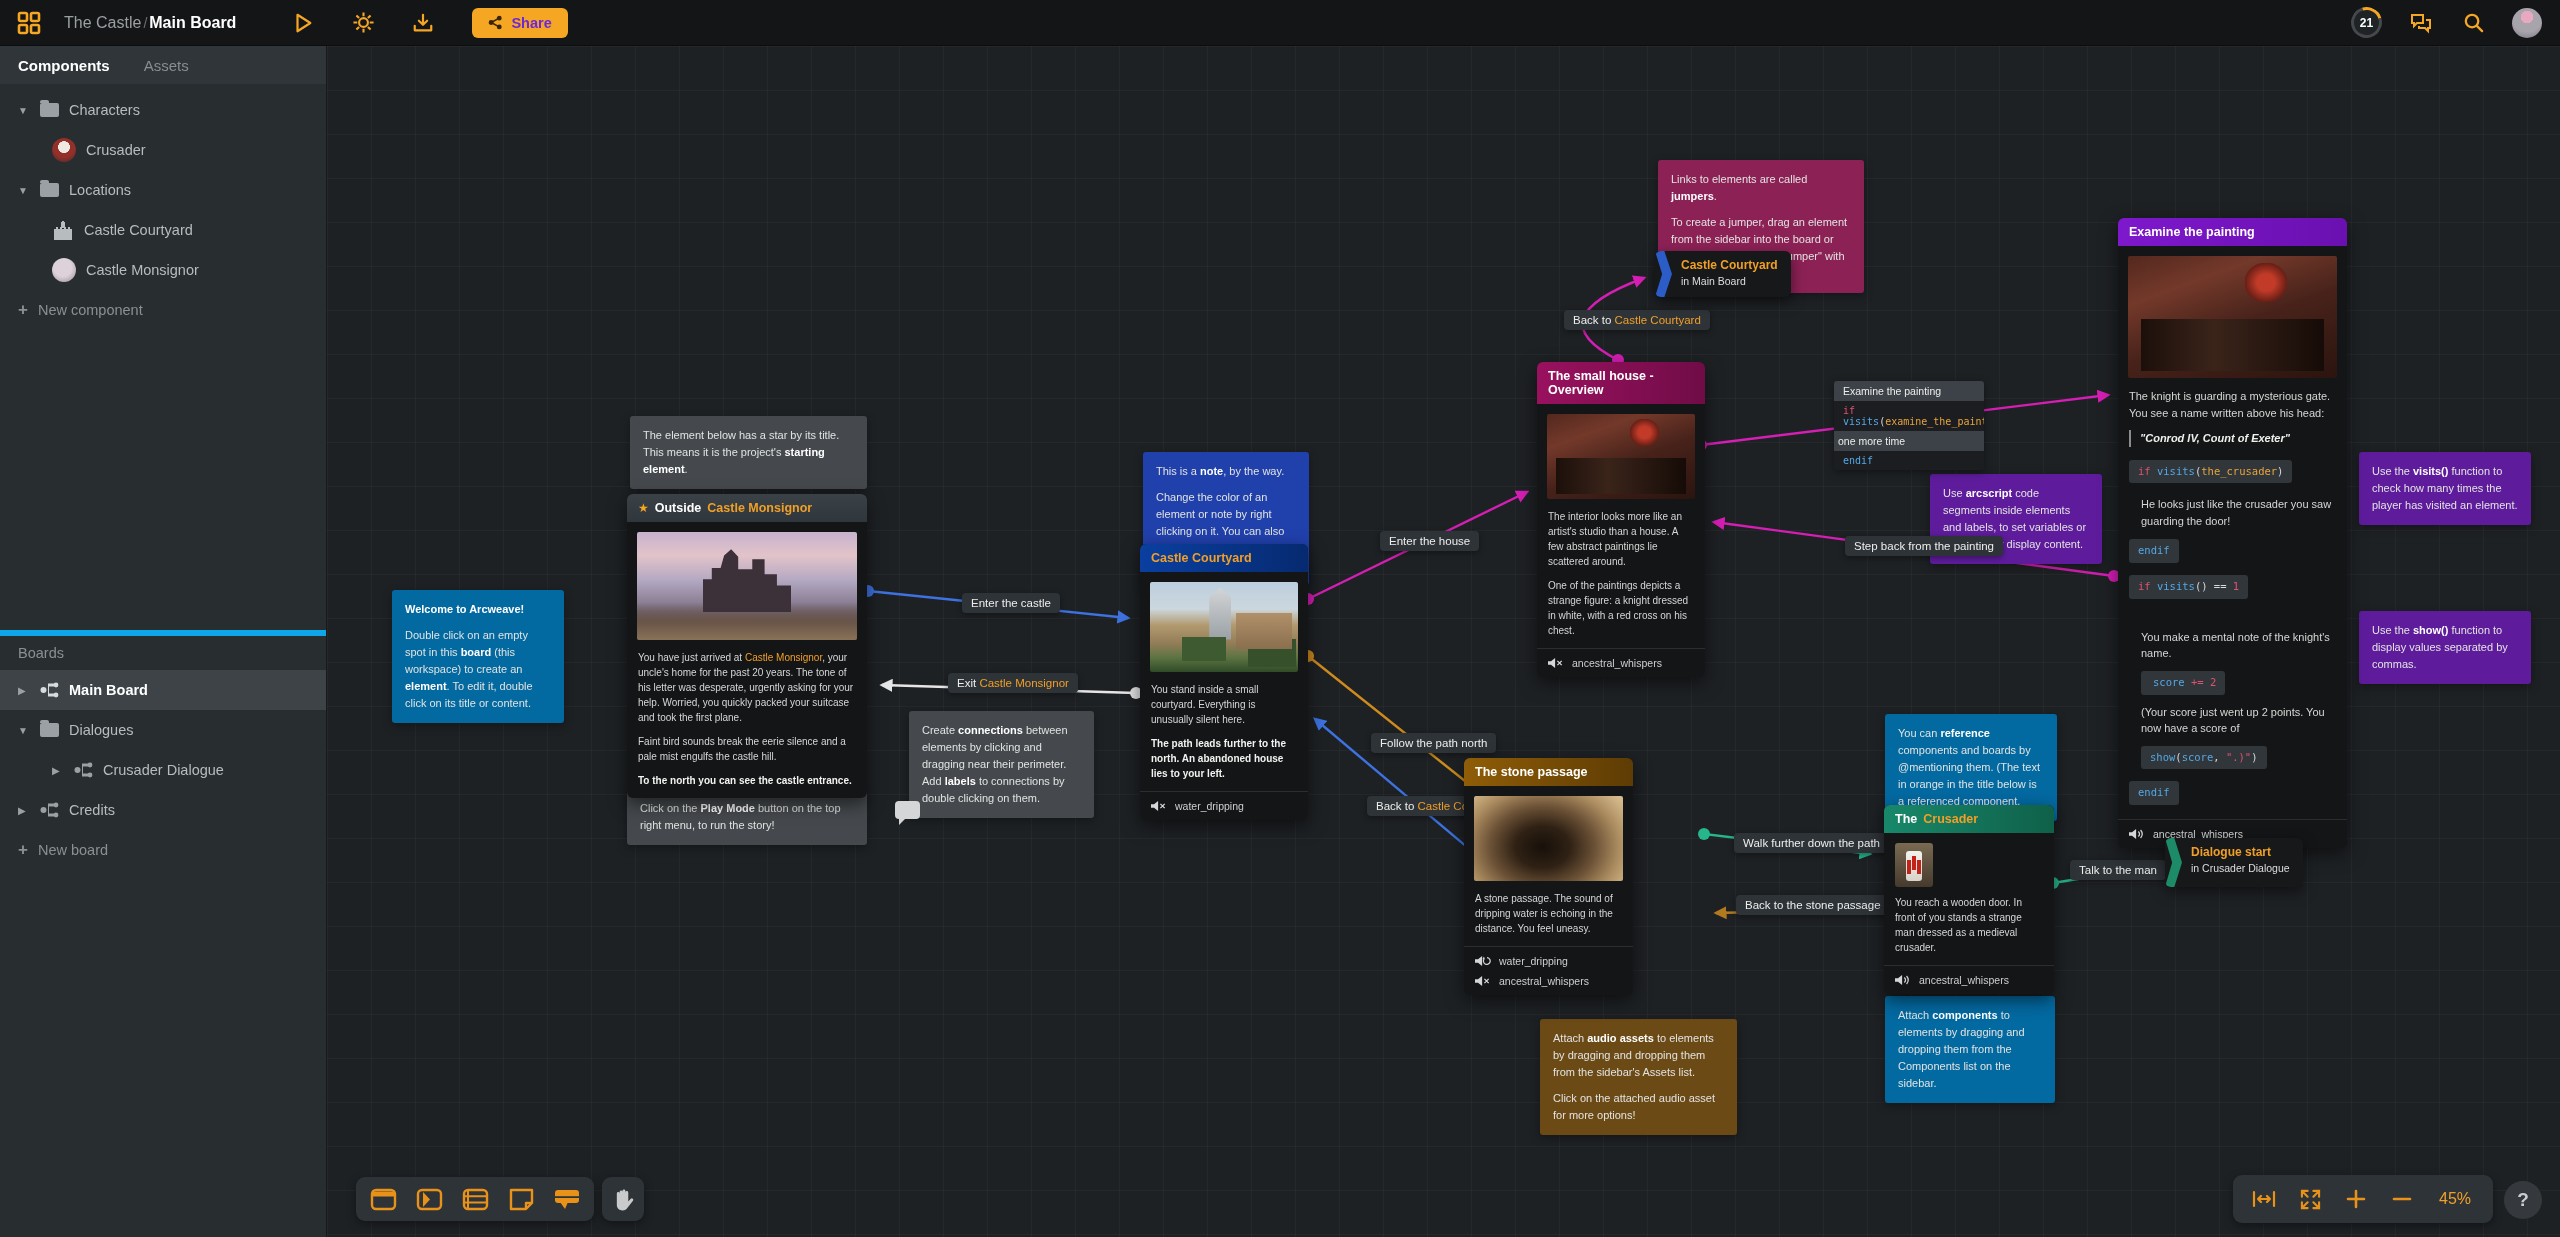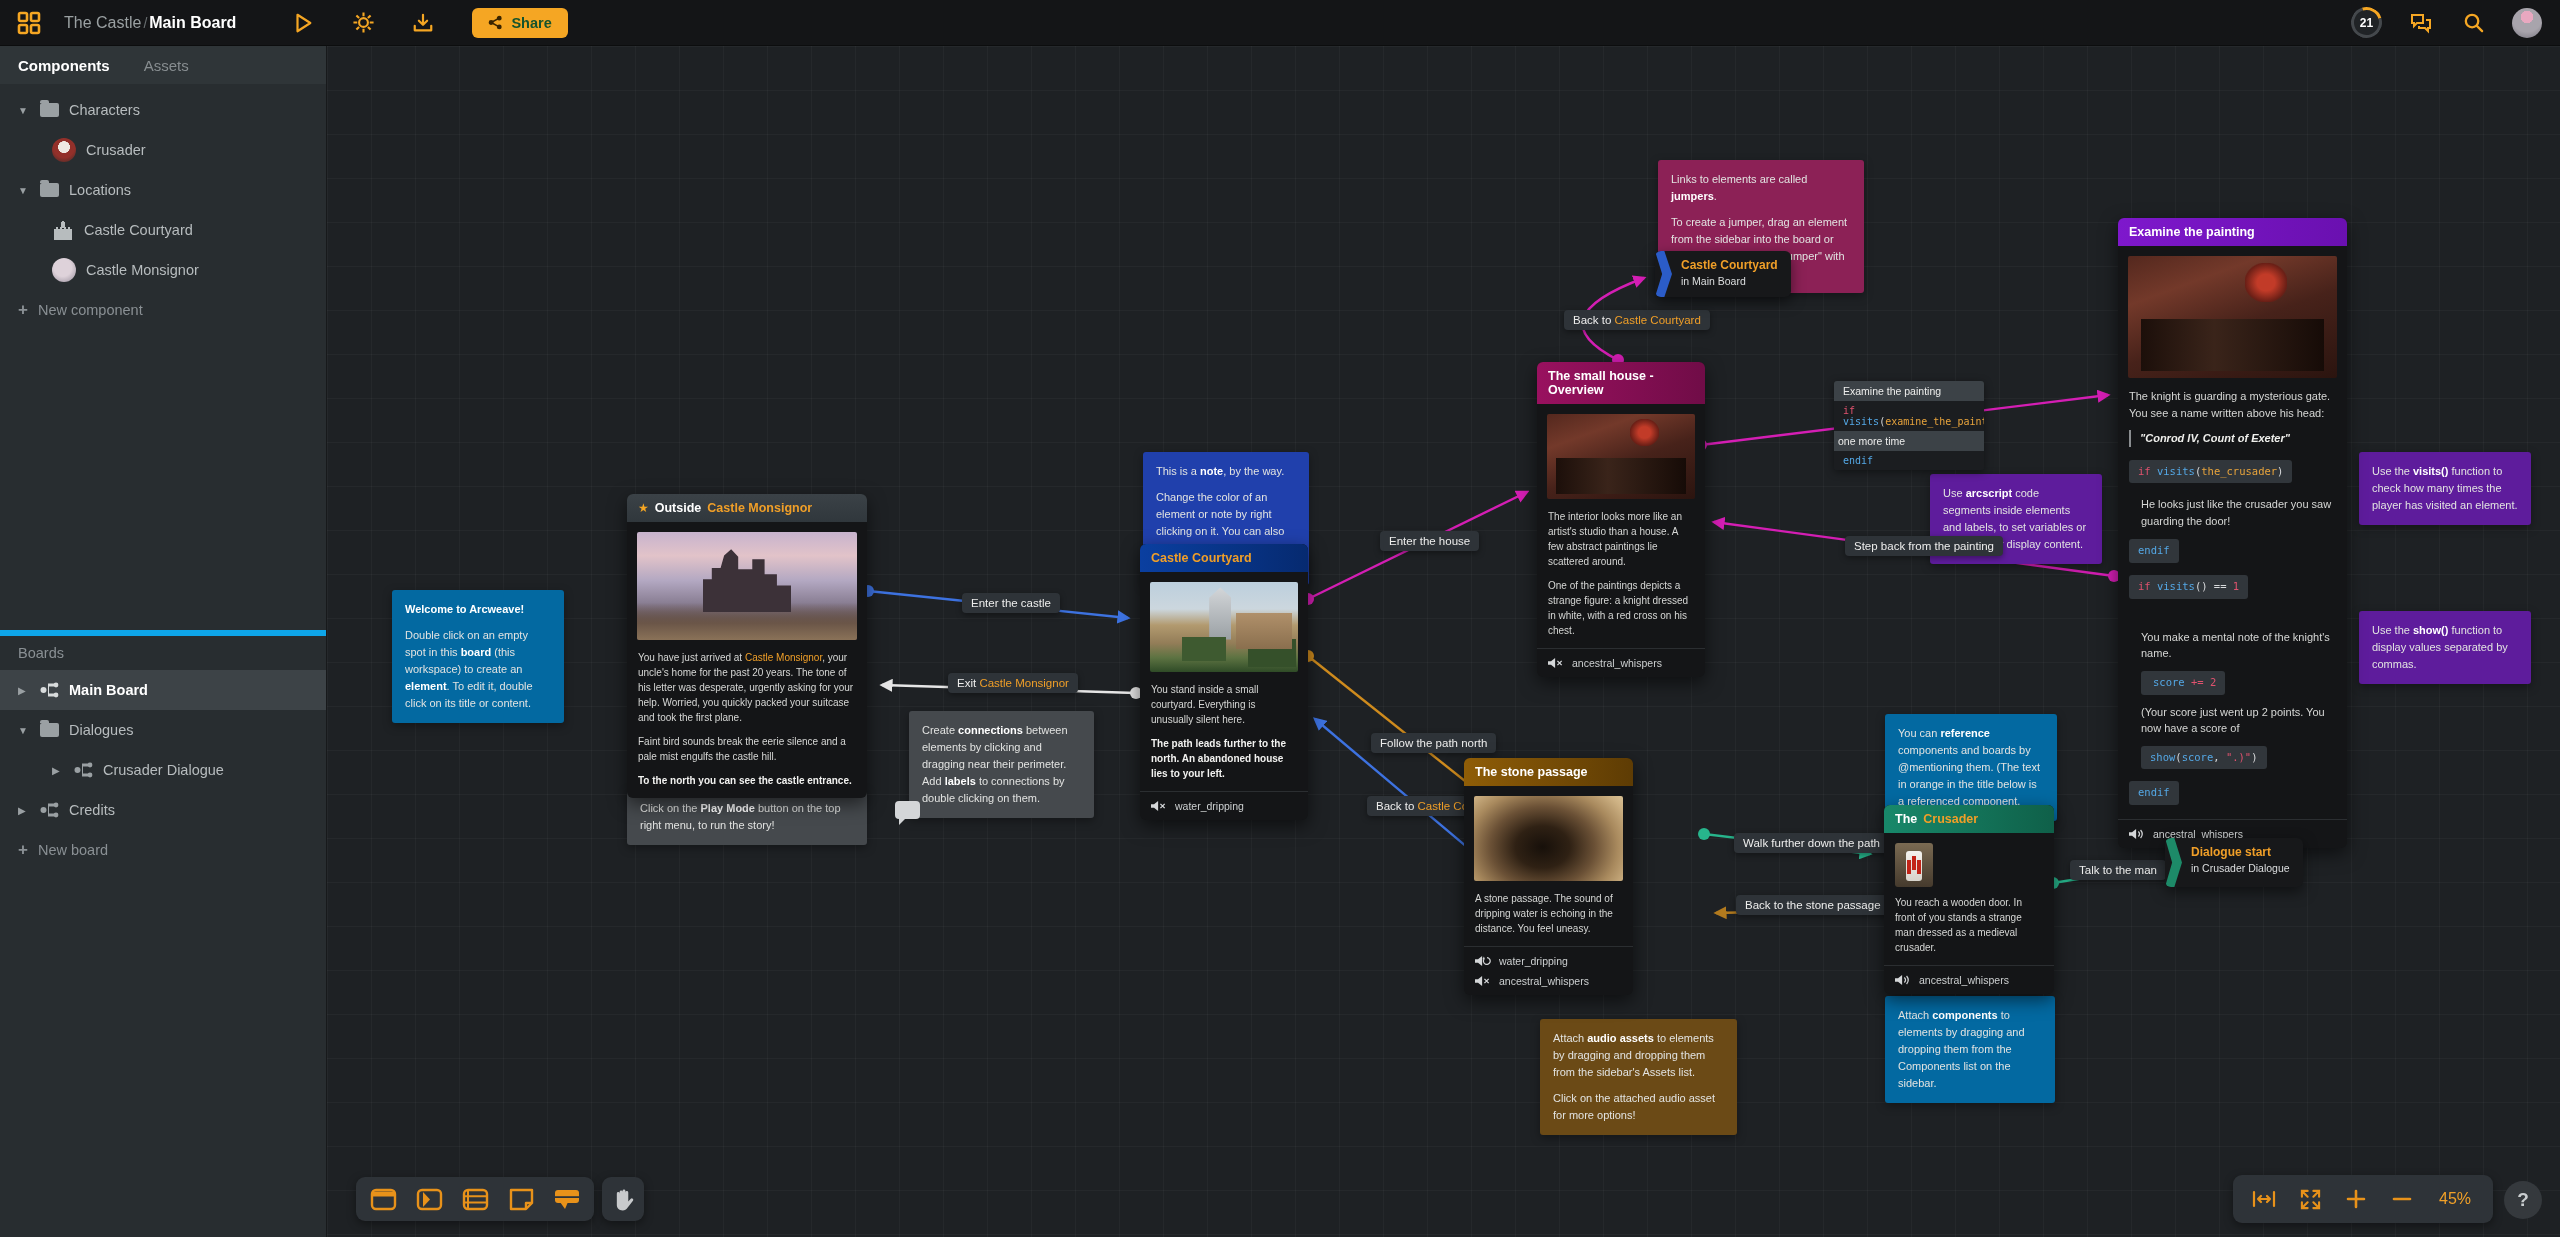--- a/index.html
+++ b/index.html
@@ -6,21 +6,21 @@
   html,body{width:2560px;height:1237px;overflow:hidden;background:#1e2124;font-family:"Liberation Sans","DejaVu Sans",sans-serif}
   #app{position:relative;width:2560px;height:1237px}
 
   
   #topbar{position:absolute;left:0;top:0;width:2560px;height:46px;background:#141517;display:flex;align-items:center;z-index:50;border-bottom:1px solid #0c0d0e}
   .tb-left{display:flex;align-items:center;gap:22px;padding-left:16px}
   .crumb{font-size:16px;color:#9aa0a2}
   .crumb-sep{color:#6a7072;font-size:14px;margin:0 2px}
   .crumb-b{font-size:16px;color:#ffffff;font-weight:bold}
   .tb-ic{width:26px;height:26px;display:inline-flex;align-items:center;justify-content:center;cursor:pointer}
-  .share-btn{display:flex;align-items:center;gap:8px;background:#f5a623;color:#14532d;font-weight:bold;font-size:14.5px;border-radius:6px;padding:7px 16px;cursor:pointer}
+  .share-btn{display:flex;align-items:center;gap:8px;background:#f5a623;color:#6d28d9;font-weight:bold;font-size:14.5px;border-radius:6px;padding:7px 16px;cursor:pointer}
   .tb-right{margin-left:auto;display:flex;align-items:center;gap:26px;padding-right:18px}
   .badge{width:31px;height:31px;border-radius:50%;border:3px solid #44484c;border-top-color:#f5a623;background:#202326;display:flex;align-items:center;justify-content:center;transform:rotate(28deg)}
   .badge span{transform:rotate(-28deg);color:#fff;font-size:12px;font-weight:bold}
   .avatar{width:30px;height:30px;border-radius:50%;background:radial-gradient(circle at 50% 30%,#e8a8c0 0 24%,#a8a4ac 25% 58%,#76747e 100%)}
 
   
   #sidebar{position:absolute;left:0;top:46px;width:327px;height:1191px;background:#282d30;z-index:40;border-right:1px solid #17191b}
   .tabs{height:38px;background:#2f3538;display:flex;align-items:center;gap:34px;padding:0 18px}
   .tab-on{color:#fff;font-weight:bold;font-size:15px}
   .tab-off{color:#878d90;font-size:15px}
@@ -311,20 +311,23 @@
     <path d="M1618,360 Q1536,318 1644,278" stroke="#d41eb4" stroke-width="2.4" fill="none" marker-end="url(#m-mag)"></path>
       <circle cx="1618" cy="360" r="6" fill="#d41eb4"></circle>
     <path d="M1704,834 L1870,854" stroke="#27b58c" stroke-width="2.4" fill="none" marker-end="url(#m-green)"></path>
       <circle cx="1704" cy="834" r="6" fill="#27b58c"></circle>
     <path d="M1884,909 L1716,913" stroke="#b27a1e" stroke-width="2.4" fill="none" marker-end="url(#m-brown)"></path>
       <circle cx="1884" cy="909" r="6" fill="#b27a1e"></circle>
     <path d="M2053,883 L2158,866" stroke="#27b58c" stroke-width="2.4" fill="none" marker-end="url(#m-green)"></path>
       <circle cx="2053" cy="883" r="6" fill="#27b58c"></circle>
   </svg>
 
+  <div class="note c-gray" style="left:630px;top:416px;width:237px">
+    <span>The element below has a star by its title. This means it is the project's </span><b>starting element</b><span>.</span>
+  </div>
   <div class="note c-gray" style="left:627px;top:789px;width:240px">
     <span>Click on the </span><b>Play Mode</b><span> button on the top right menu, to run the story!</span>
   </div>
   <div class="note c-teal" style="left:392px;top:590px;width:172px">
     <b>Welcome to Arcweave!</b>
     <div class="gap"></div>
     <span>Double click on an empty spot in this </span><b>board</b><span> (this workspace) to create an </span><b>element</b><span>. To edit it, double click on its title or content.</span>
   </div>
   <div class="note c-blue" style="left:1143px;top:452px;width:166px">
     <span>This is a </span><b>note</b><span>, by the way.</span>

